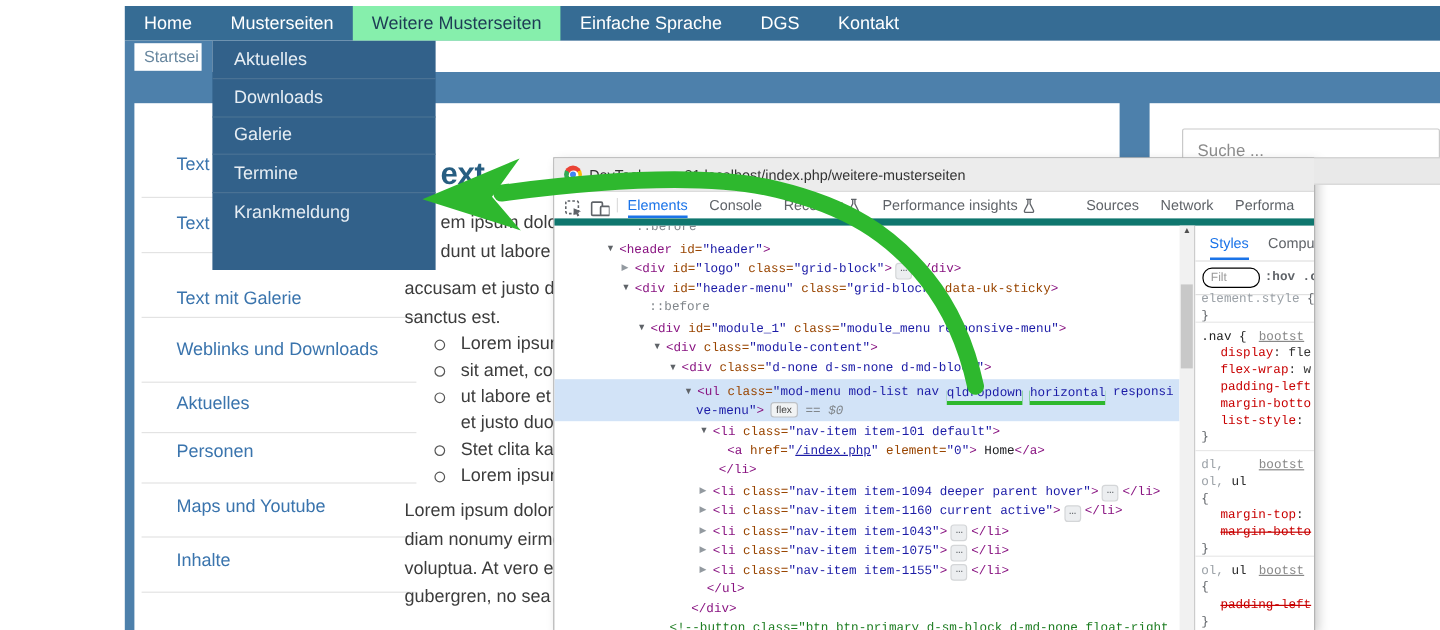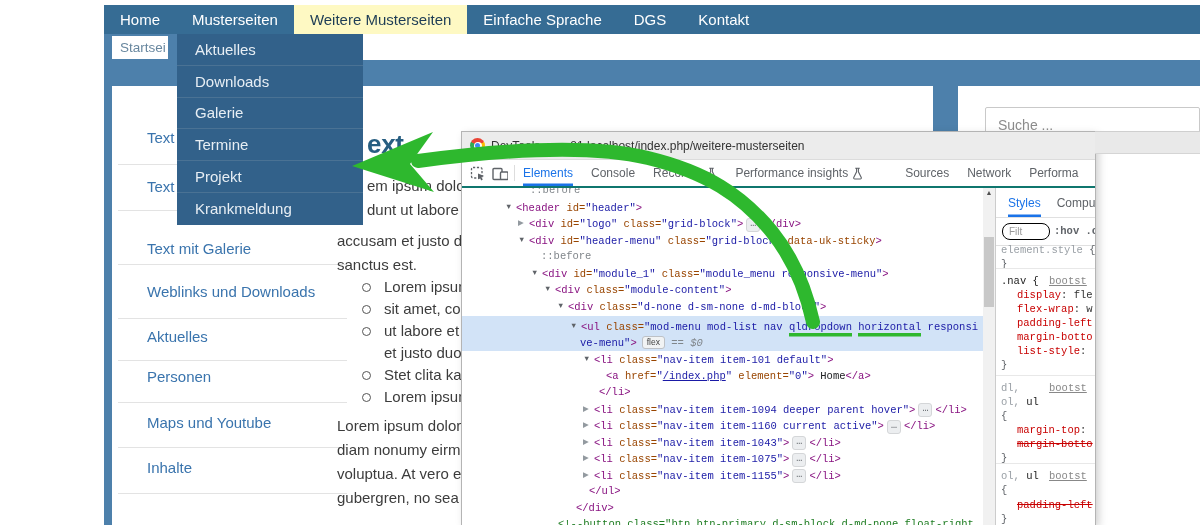--- a/index.html
+++ b/index.html
@@ -2,21 +2,21 @@
 <html><head>
 <meta charset="utf-8">
 <style>
   html,body{margin:0;padding:0;background:#fff;}
   .page{position:relative;width:1200px;height:525px;overflow:hidden;background:#fff;
         font-family:"Liberation Sans",sans-serif;}
   
   .bg-blue{position:absolute;left:104px;top:60px;right:0;bottom:0;background:#4d80ab;}
   .navbar{position:absolute;left:104px;top:5px;right:0;height:29px;background:#366c94;display:flex;align-items:stretch;padding-left:0;}
   .nav-item{color:#fff;font-size:15px;display:flex;align-items:center;padding:0 16px;cursor:pointer;white-space:nowrap;}
-  .nav-item.active{background:#fef9c3;color:#1d3c55;}
+  .nav-item.active{background:#86efac;color:#1d3c55;}
   .crumbbar{position:absolute;left:104px;top:34px;right:0;height:26px;background:#fff;}
   .crumb-blue{position:absolute;left:104px;top:34px;width:73px;height:26px;background:#4d80ab;}
   .crumb-chip{position:absolute;left:112px;top:36px;width:56px;height:23px;background:#fff;display:flex;align-items:center;overflow:hidden;}
   .crumb-chip span{font-size:13.5px;color:#68879f;padding-left:8px;white-space:nowrap;}
   .card{position:absolute;background:#fff;}
   .card-main{left:112px;top:86px;width:821px;bottom:0;}
   .card-side{left:958px;top:86px;right:0;bottom:0;}
   .search-box{position:absolute;left:985px;top:107px;width:215px;height:36px;border:1px solid #c9c9c9;border-radius:2px;background:#fff;box-sizing:border-box;}
   .search-box span{font-size:14px;color:#8c8c8c;position:absolute;left:12px;top:9px;}
   
@@ -35,21 +35,21 @@
   .dd-item:last-child{border-bottom:none;}
   
   .devtools{position:absolute;left:462px;top:132px;width:633px;height:393px;background:#fff;z-index:50;
             box-shadow:0 0 0 1px #b4b4b4, 3px 3px 9px rgba(0,0,0,.22);font-family:"Liberation Sans",sans-serif;}
   .dt-title{position:absolute;left:0;top:0;right:0;height:28px;background:#ececec;border-bottom:1px solid #dcdcdc;display:flex;align-items:center;box-sizing:border-box;}
   .dt-title .txt{font-size:12px;color:#333;margin-left:6px;white-space:nowrap;}
   .chrome-icon{width:15px;height:15px;border-radius:50%;margin-left:8px;position:relative;flex:0 0 auto;
      background:conic-gradient(from -60deg,#ea4335 0 120deg,#fbbc05 0 240deg,#34a853 0 360deg);}
   .chrome-icon i{position:absolute;inset:3.5px;background:#fff;border-radius:50%;}
   .chrome-icon b{position:absolute;inset:4.8px;background:#4285f4;border-radius:50%;}
-  .dt-tabs{position:absolute;left:0;top:28px;right:0;height:28px;background:#fff;border-bottom:2px solid #0f766e;
+  .dt-tabs{position:absolute;left:0;top:28px;right:0;height:28px;background:#fff;border-bottom:6px solid #0f766e;
            display:flex;align-items:stretch;overflow:hidden;box-sizing:border-box;}
   .dt-ico{width:16px;margin-top:6px;flex:0 0 auto;}
   .dt-sep{width:1px;background:#ddd;margin:5px 0 5px 6px;flex:0 0 auto;}
   .dt-tab{font-size:12px;color:#5f6368;display:flex;align-items:center;white-space:nowrap;cursor:pointer;flex:0 0 auto;}
   .dt-tab.active{color:#1a73e8;box-shadow:inset 0 -2.5px 0 #1a73e8;}
   .dt-tab svg{margin-left:4px;}
   
   .dt-elems{position:absolute;left:0;top:56px;width:521px;bottom:0;overflow:hidden;
             font-family:"Liberation Mono","DejaVu Sans Mono",monospace;font-size:10.5px;}
   .t-row{position:absolute;height:16.5px;line-height:16.5px;white-space:nowrap;}
@@ -157,21 +157,20 @@
       <div>diam nonumy eirmo</div>
       <div>voluptua. At vero eo</div>
       <div>gubergren, no sea ta</div>
     </div>
 
   <div class="dropdown" id="dropdown">
       <div class="dd-item">Aktuelles</div>
       <div class="dd-item">Downloads</div>
       <div class="dd-item">Galerie</div>
       <div class="dd-item">Termine</div>
-      <div class="dd-item">Projekt</div>
       <div class="dd-item">Krankmeldung</div>
     </div>
 
   <div class="devtools">
     <div class="dt-title">
       <span class="chrome-icon">
           <i></i>
           <b></b>
         </span>
       <span class="txt">DevTools - asg81.localhost/index.php/weitere-musterseiten</span>

